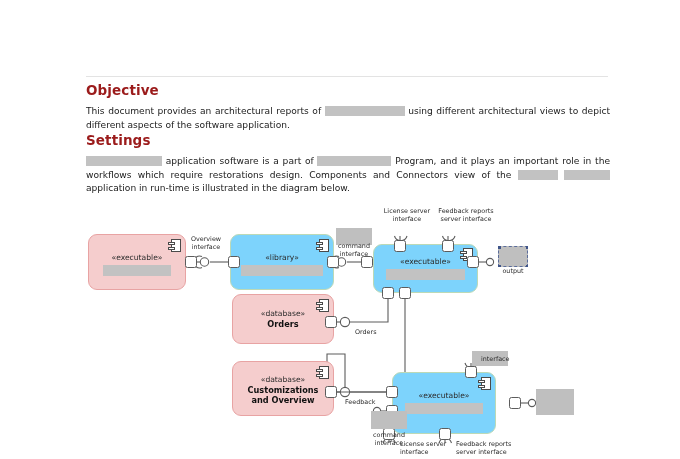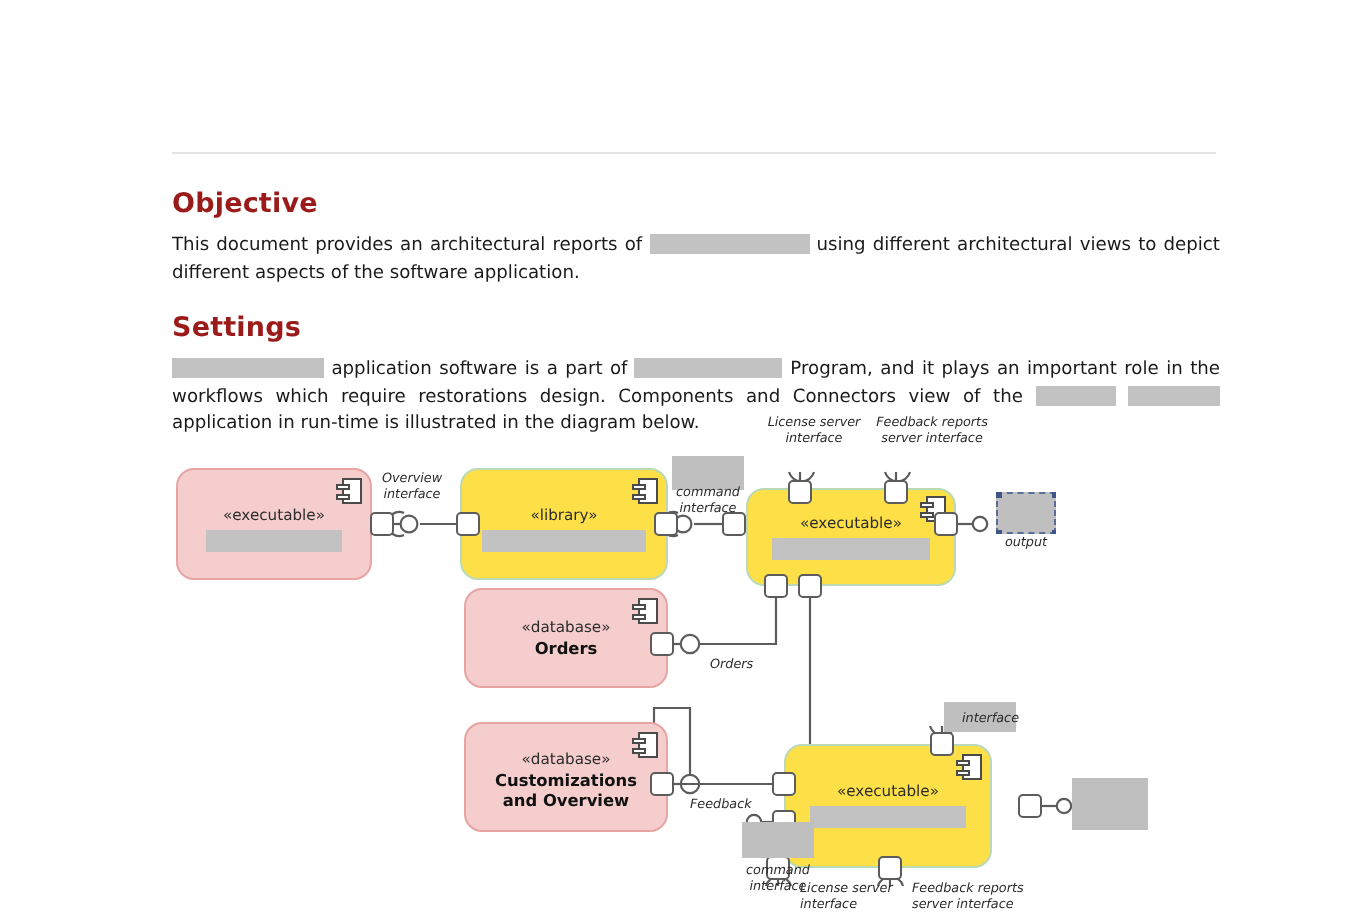--- a/index.html
+++ b/index.html
@@ -9,21 +9,21 @@
     overflow:hidden;position:relative;
   }
   .page{position:absolute;left:0;top:0;width:680px;height:459px;}
 
   
   .top-rule{position:absolute;left:86px;top:76px;width:522px;height:1px;background:#e3e3e3;}
 
   
   .doc{position:absolute;left:86px;top:82px;width:524px;}
   h2.sec{
-    color:#9b1b1b;font-size:13.5px;font-weight:bold;margin:12px 0 7px 0;
+    color:#9b1b1b;font-size:13.5px;font-weight:bold;margin:0 0 7px 0;
     letter-spacing:.1px;
   }
   .sec2{margin-top:18px;}
   p.body{
     margin:0;font-size:9.1px;line-height:13.5px;color:#1a1a1a;
     text-align:justify;
   }
   .redact{
     display:inline-block;background:#c2c2c2;vertical-align:-2px;
     height:10px;border-radius:0;
@@ -33,21 +33,21 @@
 
   
   .diagram{position:absolute;left:0;top:196px;width:680px;height:263px;}
   svg.wires{position:absolute;left:0;top:0;width:680px;height:263px;overflow:visible;}
 
   
   .comp{
     position:absolute;border-radius:9px;box-sizing:border-box;
   }
   .comp.red{background:#f5cdcd;border:1.2px solid #e8a3a3;}
-  .comp.green{background:#fde047;border:1.2px solid #bcd9b6;padding-left:31px;}
+  .comp.green{background:#7dd3fc;border:1.2px solid #bcd9b6;padding-left:31px;}
   .comp .stereo{
     position:absolute;left:0;right:0;text-align:center;
     font-size:7.6px;color:#2b2b2b;
   }
   .comp .cname{
     position:absolute;left:0;right:0;text-align:center;
     font-size:8.2px;font-weight:bold;color:#111;line-height:10px;
   }
   .comp .namebar{
     position:absolute;background:#c2c2c2;height:11px;
@@ -64,21 +64,20 @@
   
   .port{
     position:absolute;width:12px;height:12px;background:#fff;
     border:1.1px solid #5c5c5c;border-radius:2.5px;box-sizing:border-box;
   }
 
   
   .lbl{
     position:absolute;font-size:6.4px;color:#2b2b2b;line-height:7.6px;
     white-space:nowrap;
-    font-style:italic;
   }
   .lbl.ctr{text-align:center;}
 
   
   .dbox{position:absolute;background:#bfbfbf;}
   .dbox.sel{border:1px dashed #5a6c9a;box-sizing:border-box;}
   .dbox .handle{position:absolute;width:2.5px;height:2.5px;background:#3f5488;}
 </style>
 </head>
 <body>

